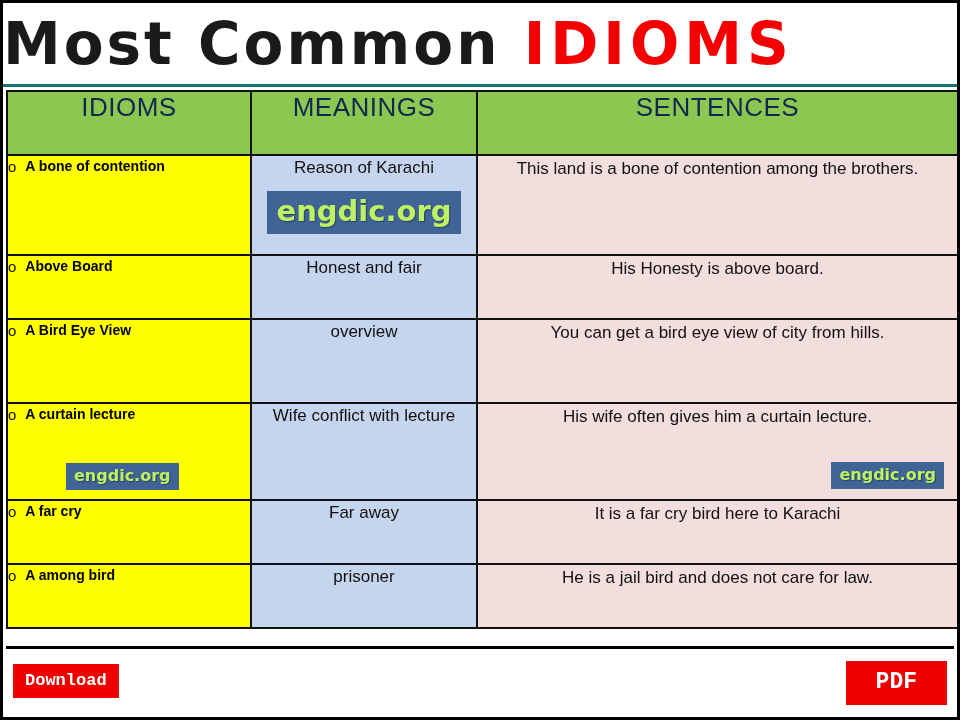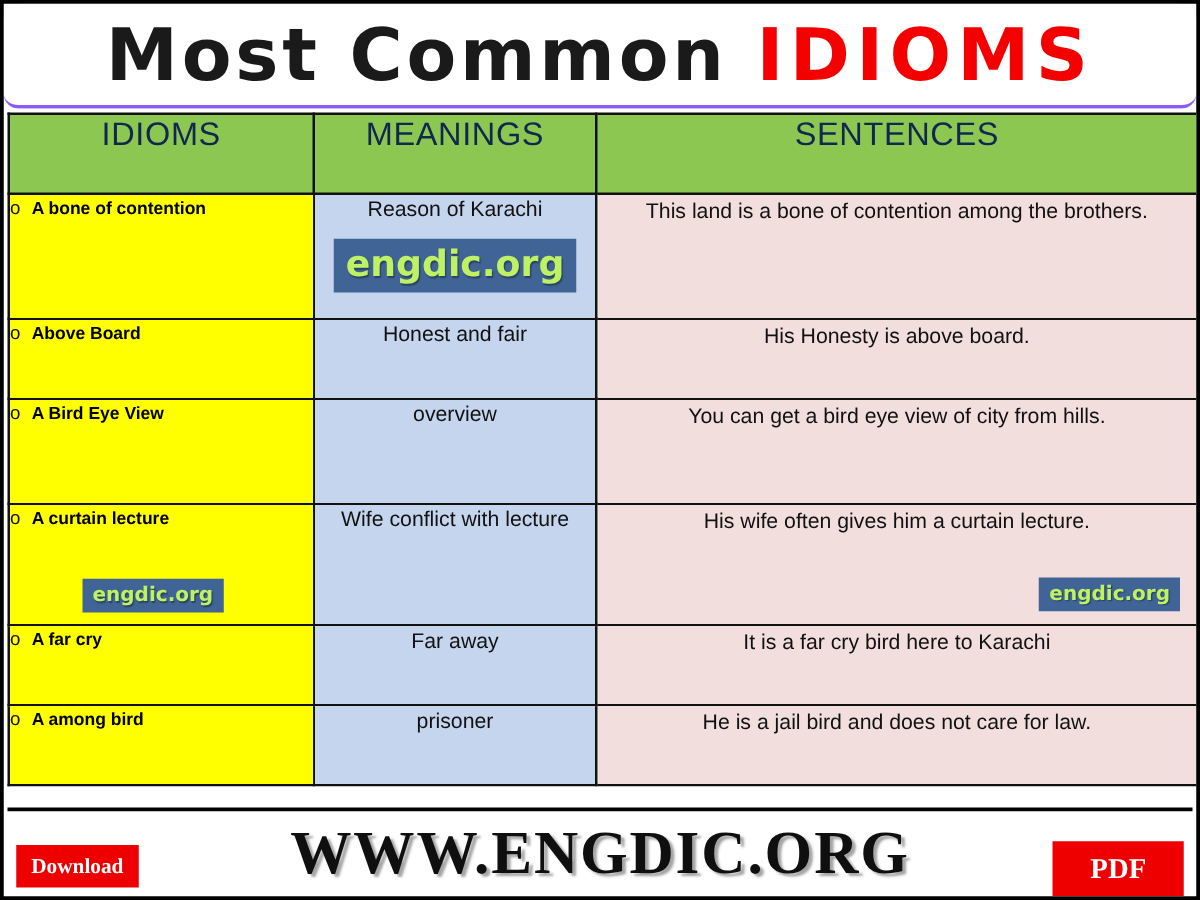--- a/index.html
+++ b/index.html
@@ -24,25 +24,24 @@
     border: 3px solid #000000;
     overflow: hidden;
   }
 
   
   .title-bar {
     height: 84px;
     width: 100%;
     display: flex;
     align-items: center;
-    justify-content: center;
+    justify-content: flex-start;
     background: #ffffff;
-    border-bottom: 3px solid #8b5cf6;
+    border-bottom: 3px solid #0f766e;
     letter-spacing: 0px;
-    border-radius: 12px;
   }
   .title-text {
     font-family: "DejaVu Sans", sans-serif;
     font-weight: bold;
     font-size: 58px;
     line-height: 1;
     white-space: nowrap;
     letter-spacing: 3px;
   }
   .title-black { color: #1a1a1a; }
@@ -174,26 +173,25 @@
     background: #ffffff;
     border-top: 3px solid #000000;
     display: flex;
     align-items: center;
     justify-content: center;
   }
   .btn {
     position: absolute;
     background: #EE0000;
     color: #ffffff;
-    font-family: Liberation Serif, serif;
+    font-family: Liberation Mono, monospace;
     font-weight: bold;
     text-align: center;
     line-height: 1;
     white-space: nowrap;
-    margin-top: 12px;
   }
   .btn-download {
     left: 7px;
     top: 15px;
     font-size: 17px;
     padding: 8px 12px 9px 12px;
   }
   .btn-pdf {
     right: 7px;
     top: 12px;
@@ -327,17 +325,16 @@
             <span>He is a jail bird and does not care for law.</span>
           </td>
         </tr>
 
       </tbody>
     </table>
   </div>
 
   <div class="footer">
     <div class="btn btn-download">Download</div>
-    <div class="site-url">WWW.ENGDIC.ORG</div>
     <div class="btn btn-pdf">PDF</div>
   </div>
 
 </div>
 
 </body></html>

